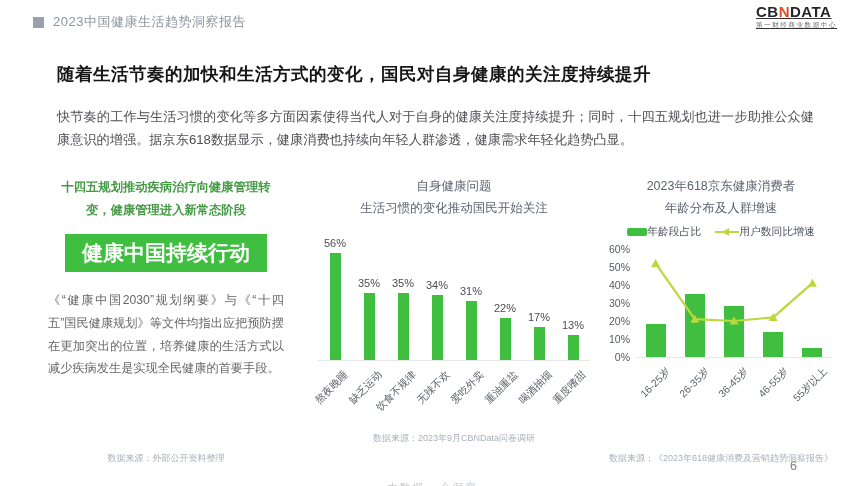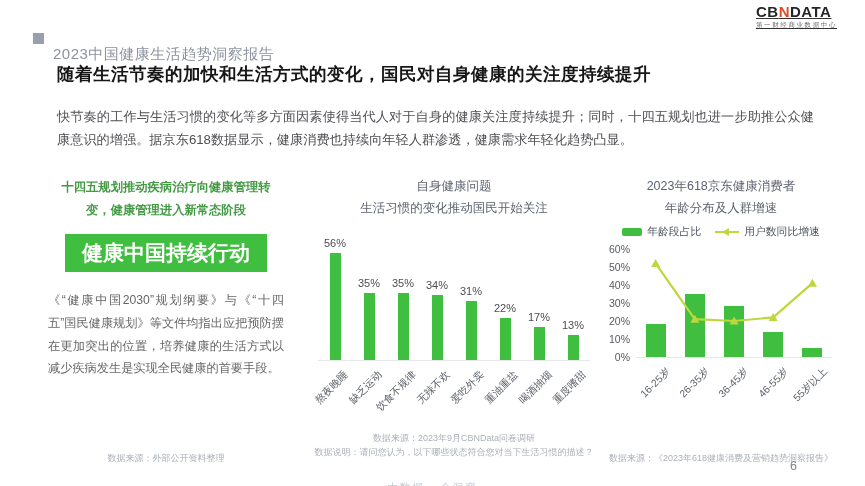--- a/index.html
+++ b/index.html
@@ -3,21 +3,21 @@
 <meta charset="utf-8">
 <style>
   html,body{margin:0;padding:0;}
   body{
     width:865px;height:486px;position:relative;background:#ffffff;overflow:hidden;
     font-family:"Liberation Sans","DejaVu Sans",sans-serif;color:#333;
   }
   
   .hdr{position:absolute;top:13px;left:33px;display:flex;align-items:center;gap:9px;}
   .hdr-sq{width:11px;height:11px;background:#99a0ac;}
-  .hdr-title{font-size:15px;color:#8d939e;letter-spacing:.5px;margin-top:32px;}
+  .hdr-title{font-size:13px;color:#8d939e;letter-spacing:.5px;}
   .logo{position:absolute;top:4px;right:28px;line-height:1;text-decoration:underline;}
   .logo-main{font-size:15px;font-weight:800;color:#26262a;letter-spacing:.5px;}
   .logo-n{color:#e04b23;}
   .logo-sub{font-size:6.5px;color:#6a6a6e;letter-spacing:1.6px;margin-top:3px;}
   
   .page-title{position:absolute;top:62px;left:57px;font-size:17.5px;font-weight:700;color:#161616;letter-spacing:.5px;}
   .intro{position:absolute;top:106px;left:57px;width:757px;font-size:13.2px;color:#505055;line-height:1.72;text-align:justify;}
   
   .cols{position:absolute;top:176px;left:40px;width:800px;height:300px;display:flex;}
   .col{position:relative;}
@@ -33,21 +33,21 @@
   
   .bchart{margin:14px auto 0;position:relative;width:272px;height:196px;}
   .plot{position:absolute;left:0;top:0;border-bottom:1px solid #e6e8ec;}
   .bar{position:absolute;}
   .bar-val{position:absolute;width:44px;text-align:center;font-size:11px;color:#4d4d52;}
   .xlab{position:absolute;white-space:nowrap;font-size:10.3px;color:#5b6069;transform:rotate(-45deg);transform-origin:100% 0;}
   .src2a{top:256px;}
   .src2b{top:270px;}
   
   .legend{margin-top:5px;display:flex;justify-content:center;align-items:center;gap:14px;font-size:10.8px;color:#4f555f;}
-  .leg-item{display:flex;align-items:center;gap:5px;font-family:Liberation Serif, serif;}
+  .leg-item{display:flex;align-items:center;font-family:Liberation Serif, serif;}
   .leg-sw{width:20px;height:8px;border-radius:2px;}
   .leg-line{position:relative;width:24px;height:10px;}
   .leg-line .ln{position:absolute;top:4px;left:0;width:100%;height:2px;}
   .leg-line .tri{position:absolute;top:1px;left:7px;width:0;height:0;border-top:4px solid transparent;border-bottom:4px solid transparent;}
   .cchart{position:relative;margin-top:10px;height:180px;}
   .ytick{position:absolute;left:0;width:28px;text-align:right;font-size:10.5px;color:#55595f;}
   .cplot{position:absolute;left:34px;top:0;border-bottom:1px solid #e6e8ec;}
   .cplot svg{position:absolute;left:0;top:-14px;overflow:visible;}
   .src3{top:276px;}
   
@@ -104,21 +104,20 @@
         <div class="bar" style="left: 181.5px; top: 84.2px; width: 11px; height: 41.8px; background: rgb(63, 190, 63);"></div>
         <div class="xlab" style="right: 79px; top: 134px;">重油重盐</div>
         <div class="bar-val" style="left: 199px; top: 77.7px;">17%</div>
         <div class="bar" style="left: 215.5px; top: 93.7px; width: 11px; height: 32.3px; background: rgb(63, 190, 63);"></div>
         <div class="xlab" style="right: 45px; top: 134px;">喝酒抽烟</div>
         <div class="bar-val" style="left: 233px; top: 85.3px;">13%</div>
         <div class="bar" style="left: 249.5px; top: 101.3px; width: 11px; height: 24.7px; background: rgb(63, 190, 63);"></div>
         <div class="xlab" style="right: 11px; top: 134px;">重度嗜甜</div>
       </div>
     <div class="src src2a">数据来源：2023年9月CBNData问卷调研</div>
-    <div class="src src2b">数据说明：请问您认为，以下哪些状态符合您对当下生活习惯的描述？</div>
   </div>
 
   <div class="col col3">
     <div class="chart-title">
       <div>2023年618京东健康消费者</div>
       <div>年龄分布及人群增速</div>
     </div>
     <div class="legend">
       <div class="leg-item">
         <span class="leg-sw" id="legsw" style="background: rgb(63, 190, 63);"></span>

